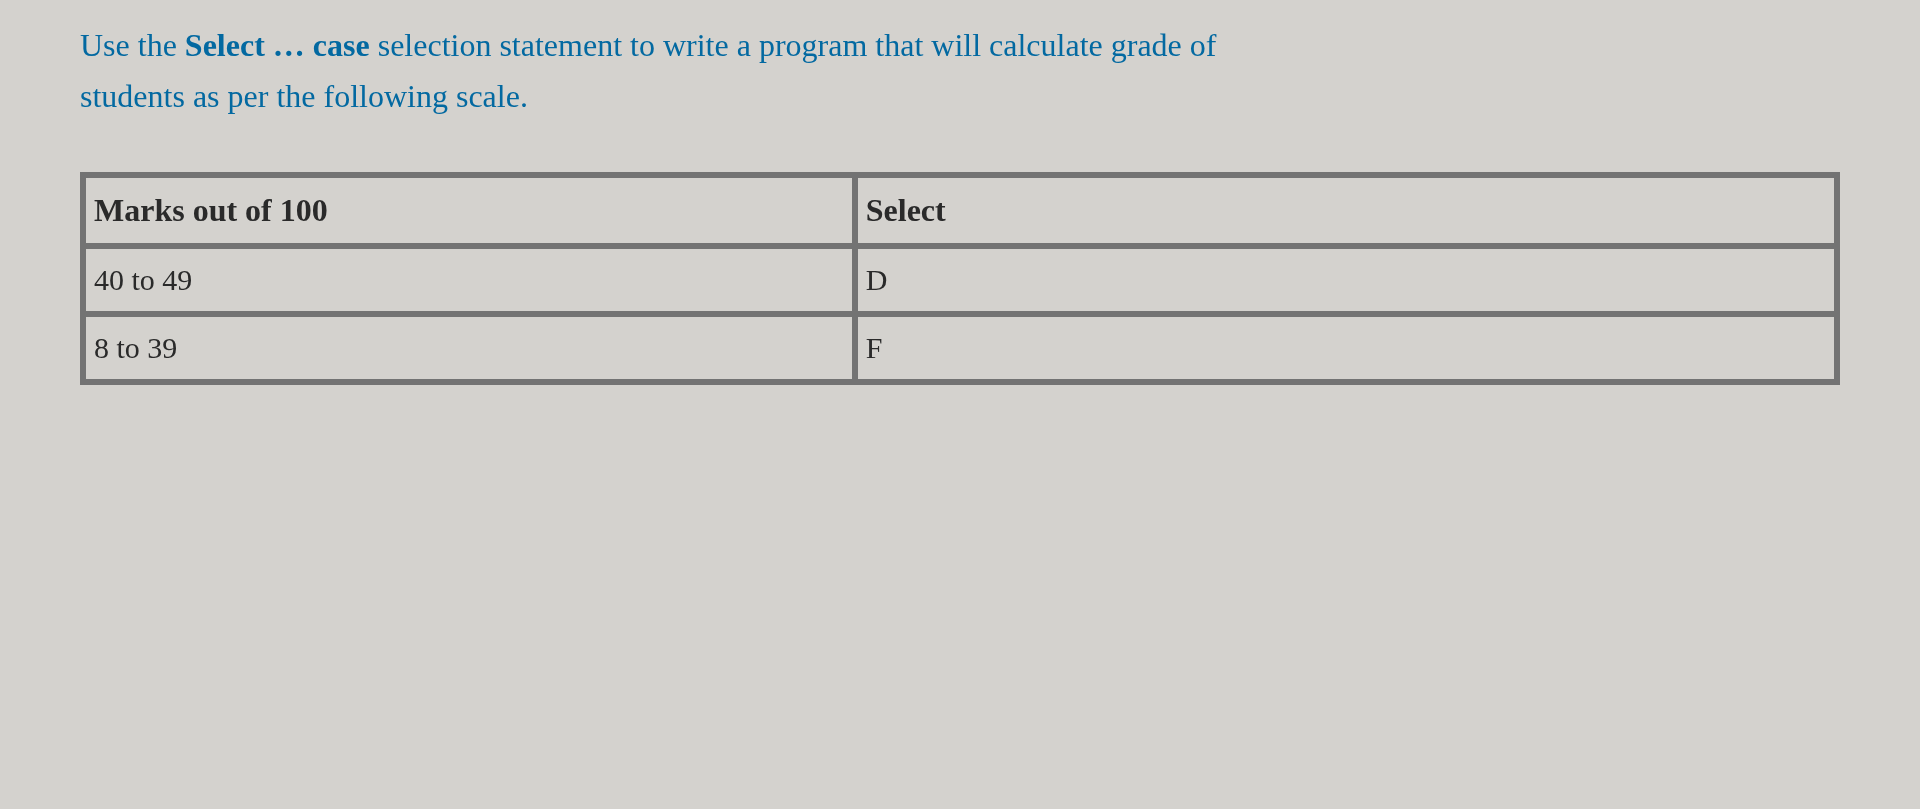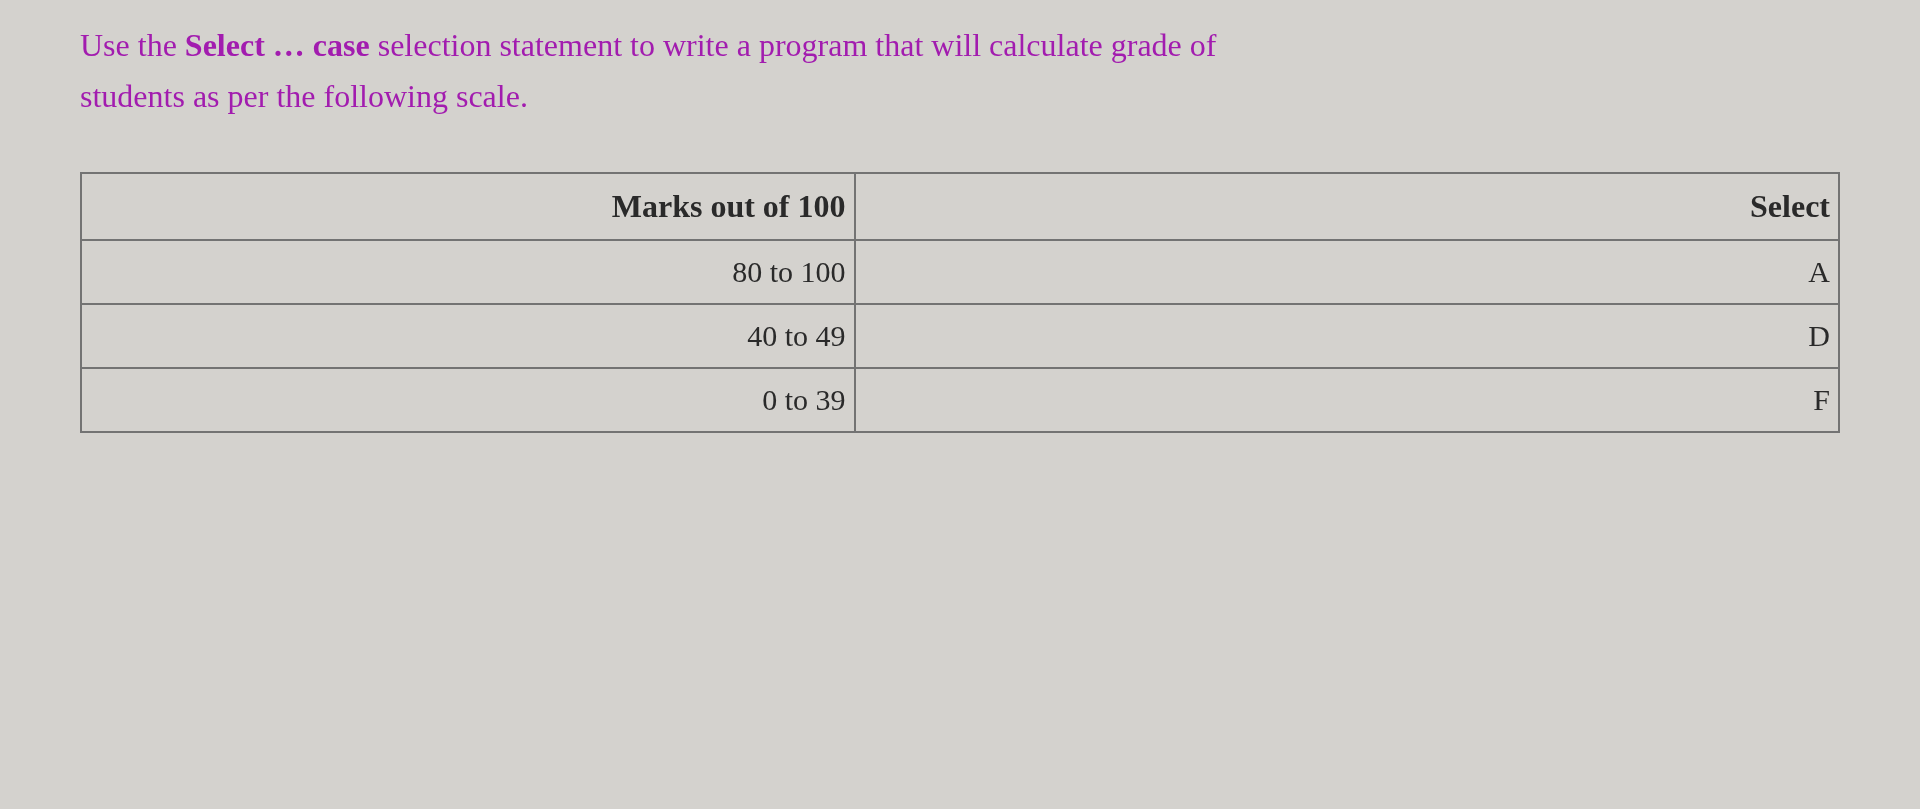--- a/index.html
+++ b/index.html
@@ -13,40 +13,40 @@
       font-family: 'Times New Roman', Times, serif;
       padding: 20px 80px;
       width: 1920px;
       height: 809px;
       position: relative;
     }
     
     .instruction {
       font-size: 32px;
       line-height: 1.6;
-      color: #a21caf;
+      color: #0369a1;
       margin-bottom: 50px;
       max-width: 1200px;
     }
     
     .instruction .bold {
       font-weight: bold;
     }
     
     .grade-table {
       border-collapse: collapse;
       width: 1760px;
       background: transparent;
     }
     
     .grade-table th,
     .grade-table td {
-      border: 2px solid #737373;
+      border: 6px solid #737373;
       padding: 14px 8px;
-      text-align: right;
+      text-align: left;
       font-size: 30px;
       color: #2a2a2a;
     }
     
     .grade-table th {
       font-weight: bold;
       font-size: 32px;
     }
     
     .col-marks {
@@ -66,25 +66,21 @@
 
 <table class="grade-table">
   <thead>
     <tr>
       <th class="col-marks">Marks out of 100</th>
       <th class="col-grade">Select</th>
     </tr>
   </thead>
   <tbody>
     <tr>
-      <td>80 to 100</td>
-      <td>A</td>
-    </tr>
-    <tr>
       <td>40 to 49</td>
       <td>D</td>
     </tr>
     <tr>
-      <td>0 to 39</td>
+      <td>8 to 39</td>
       <td>F</td>
     </tr>
   </tbody>
 </table>
 
 </body></html>

